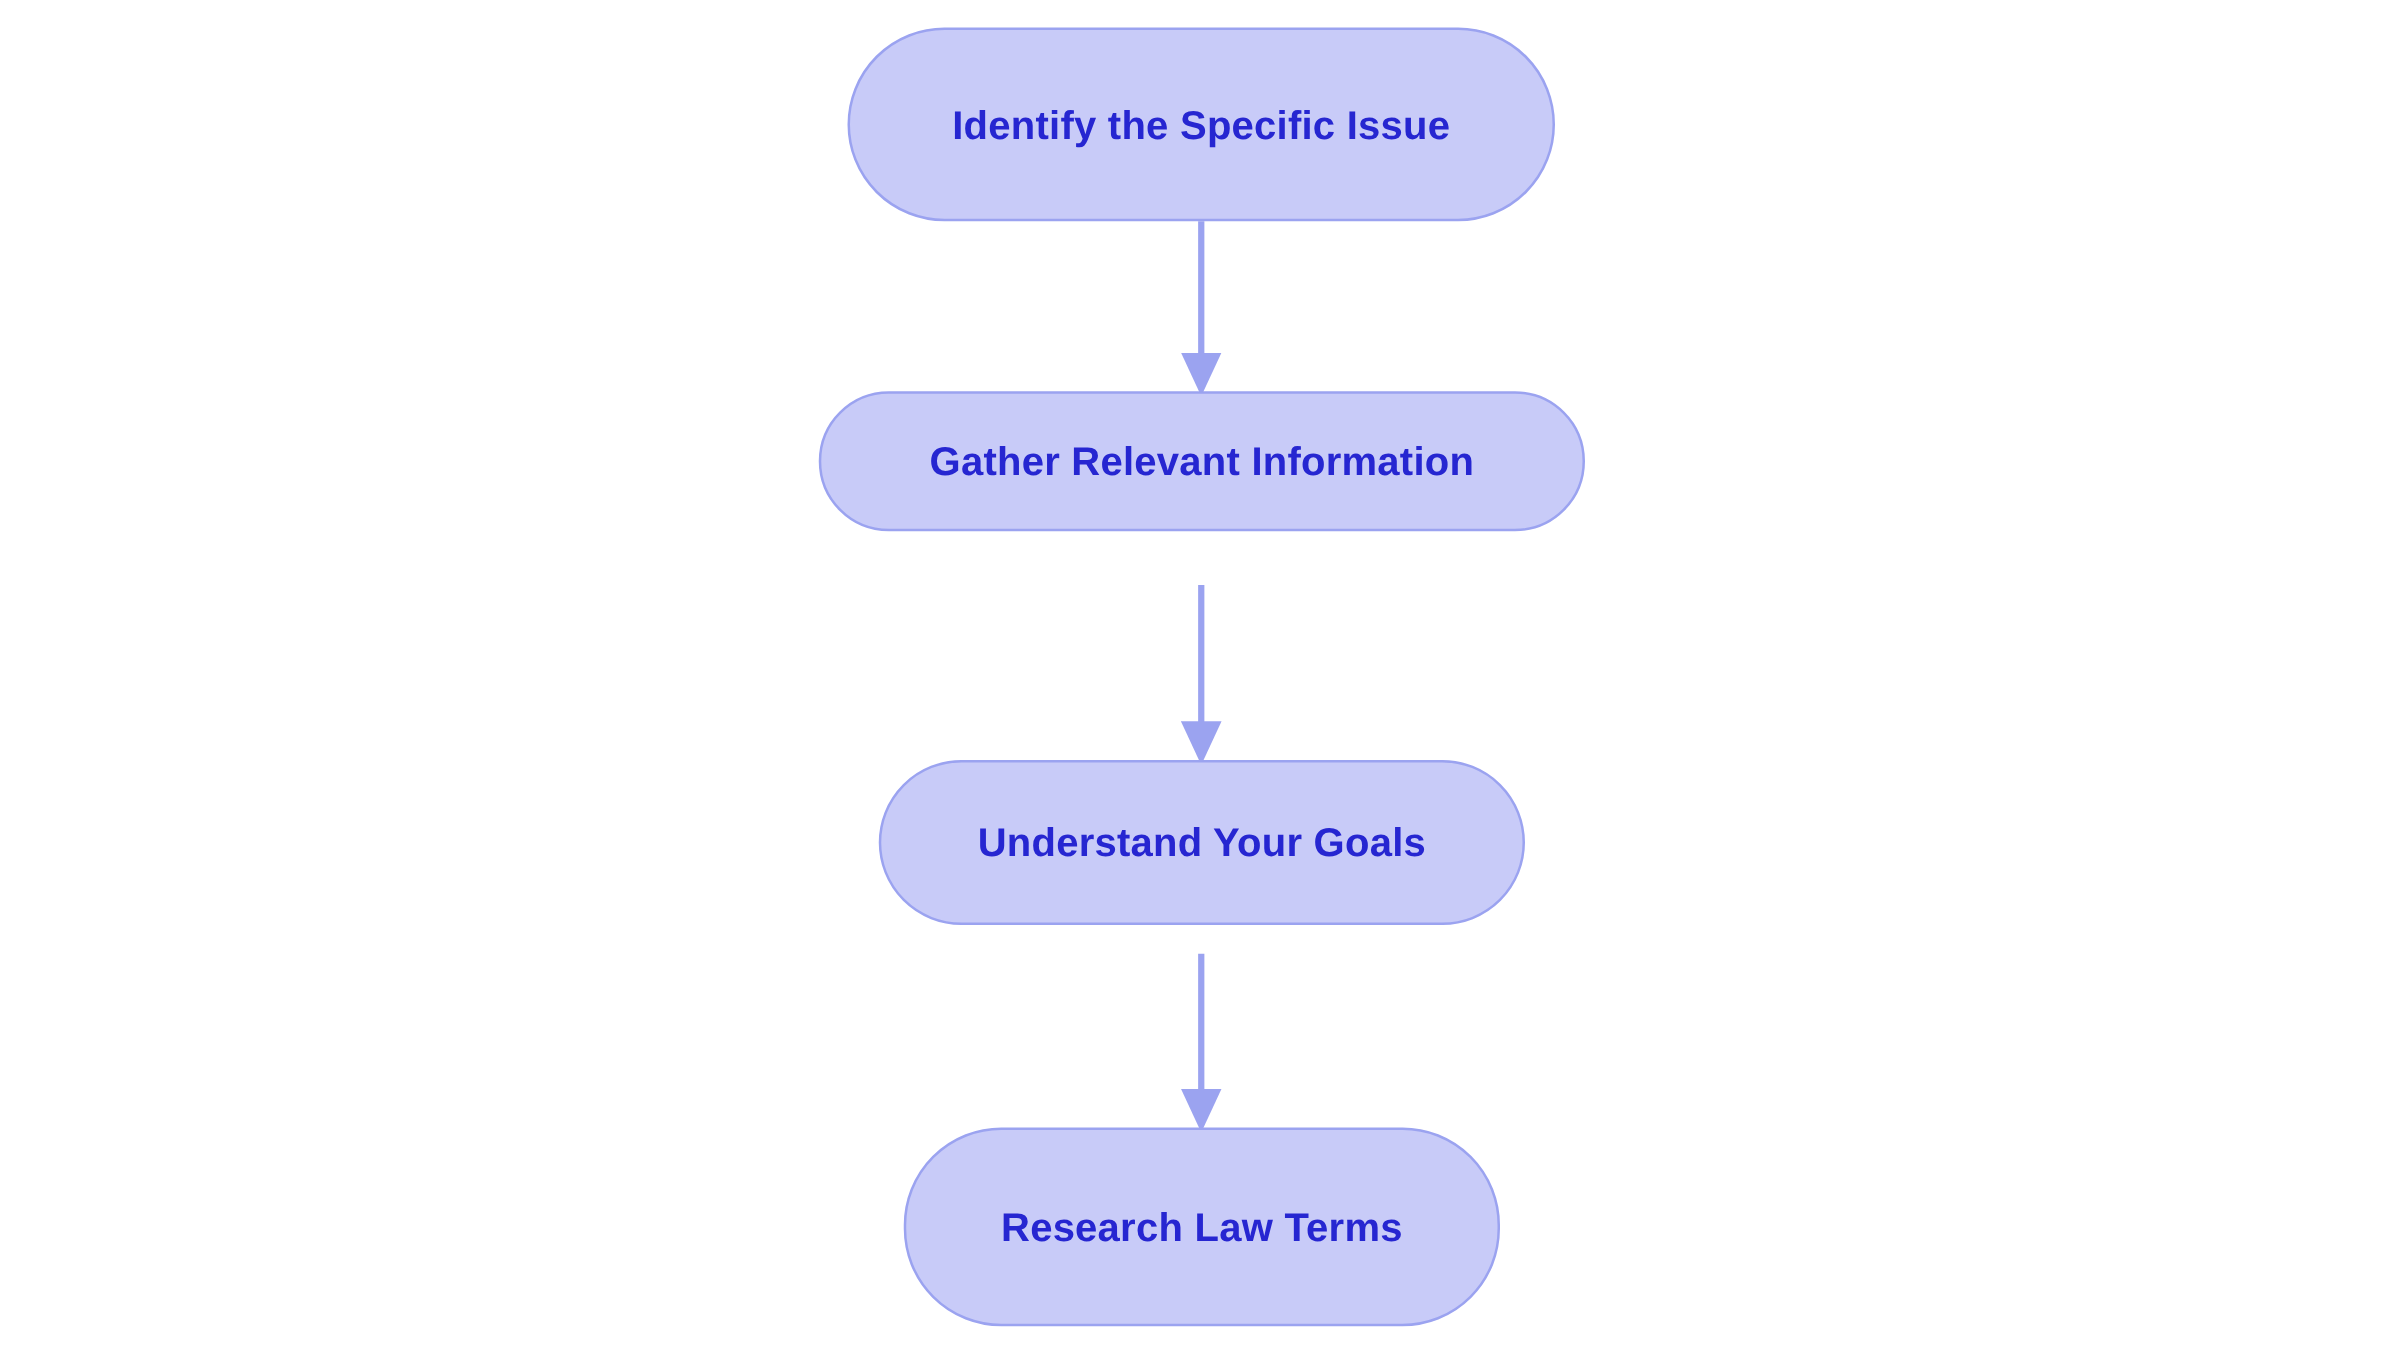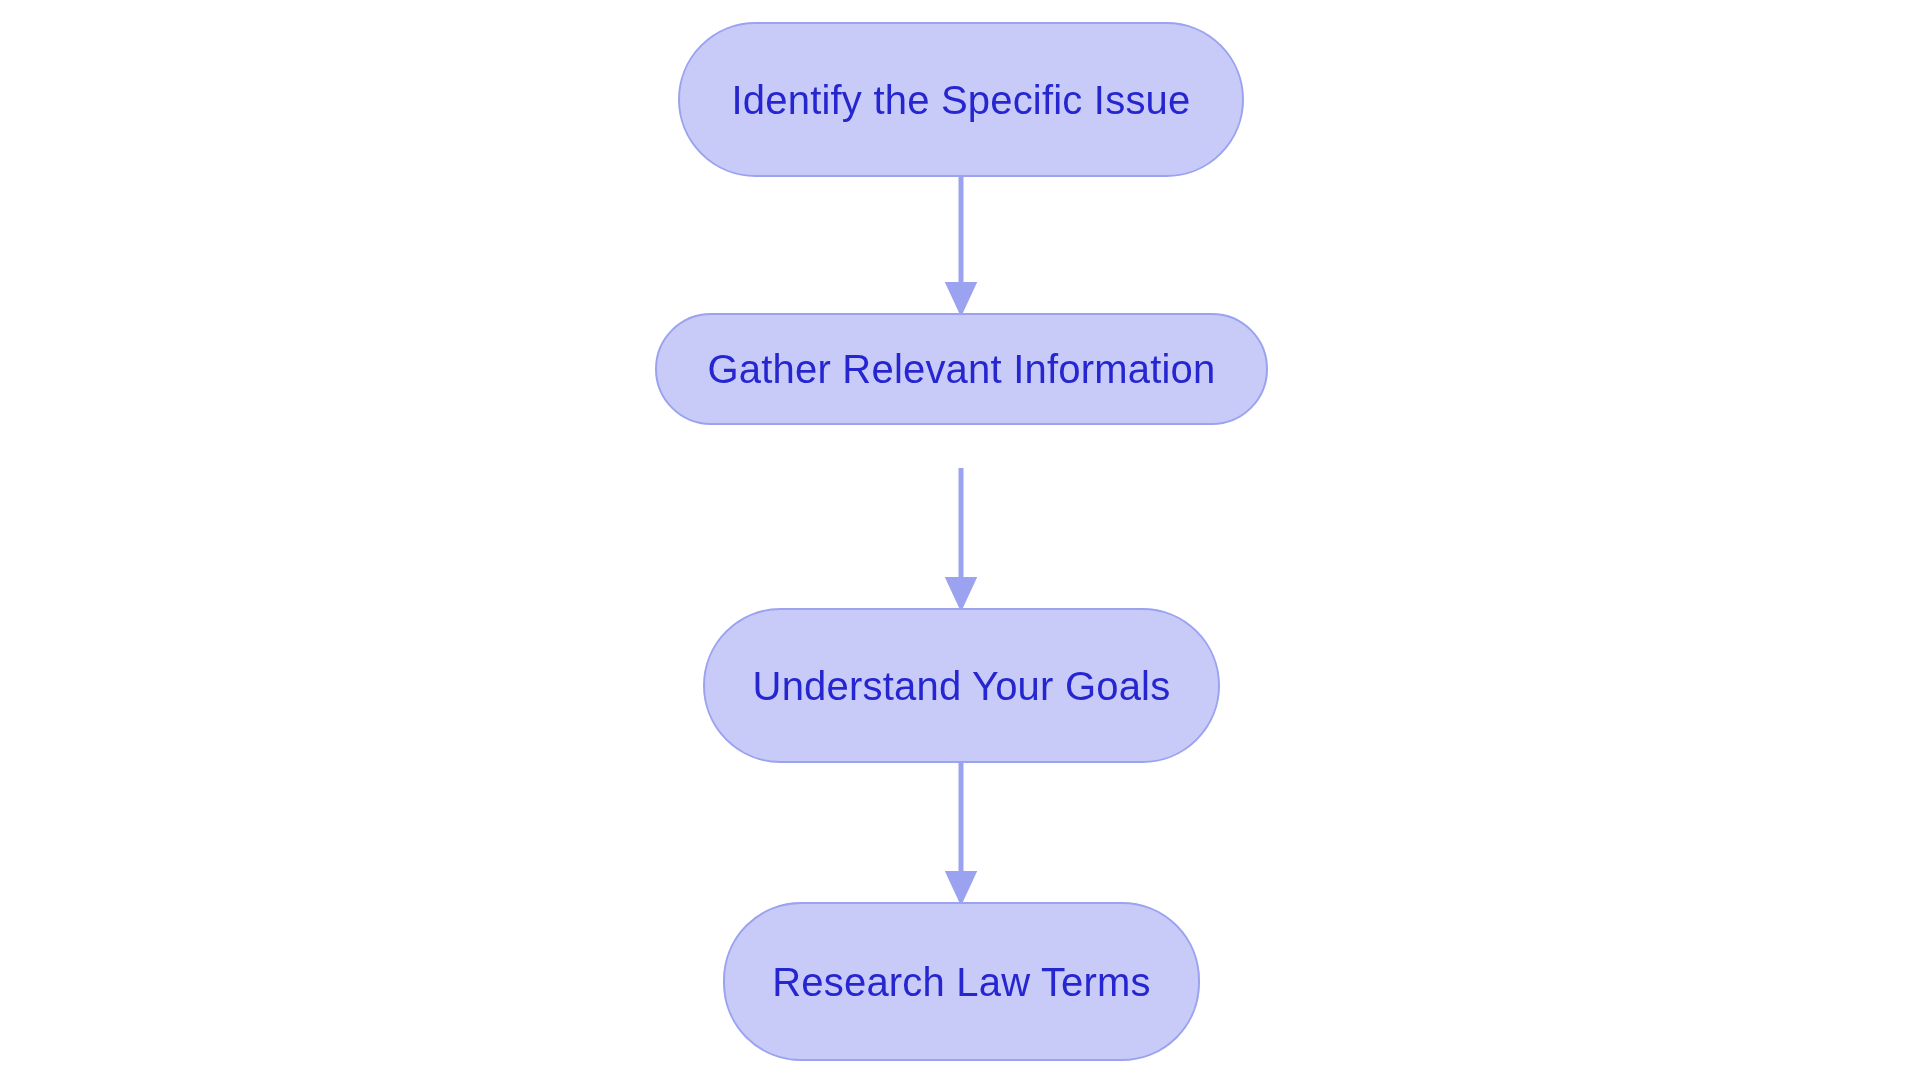--- a/index.html
+++ b/index.html
@@ -29,35 +29,35 @@
     position: absolute;
     box-sizing: border-box;
     display: flex;
     align-items: center;
     justify-content: center;
     background: #C8CBF8;
     border: 2px solid #9BA3F0;
     border-radius: 78px;
     color: #2626D1;
     font-family: "Liberation Sans", sans-serif;
-    font-size: 40px;
-    font-weight: 400;
+    font-size: 32px;
+    font-weight: 700;
     letter-spacing: 0.2px;
     line-height: 1;
     white-space: nowrap;
     user-select: none;
   }
   .node-label {
     display: block;
     pointer-events: none;
   }
   
   #node-0 { left: 678px;  top: 22px;   width: 566px; height: 155px; }
   #node-1 { left: 655px;  top: 313px;  width: 613px; height: 112px; }
-  #node-2 { left: 703px;  top: 608px;  width: 517px; height: 155px; }
+  #node-2 { left: 703px;  top: 608px;  width: 517px; height: 132px; }
   #node-3 { left: 723px;  top: 902px;  width: 477px; height: 159px; }
 </style>
 </head>
 <body>
 
 <div id="canvas">
 
   <svg class="flow-svg" viewBox="0 0 1920 1083" aria-hidden="true">
     <defs>
       <marker id="arrowhead" markerWidth="7" markerHeight="6.5" refX="0.2" refY="3.25" orient="auto" markerUnits="strokeWidth">

